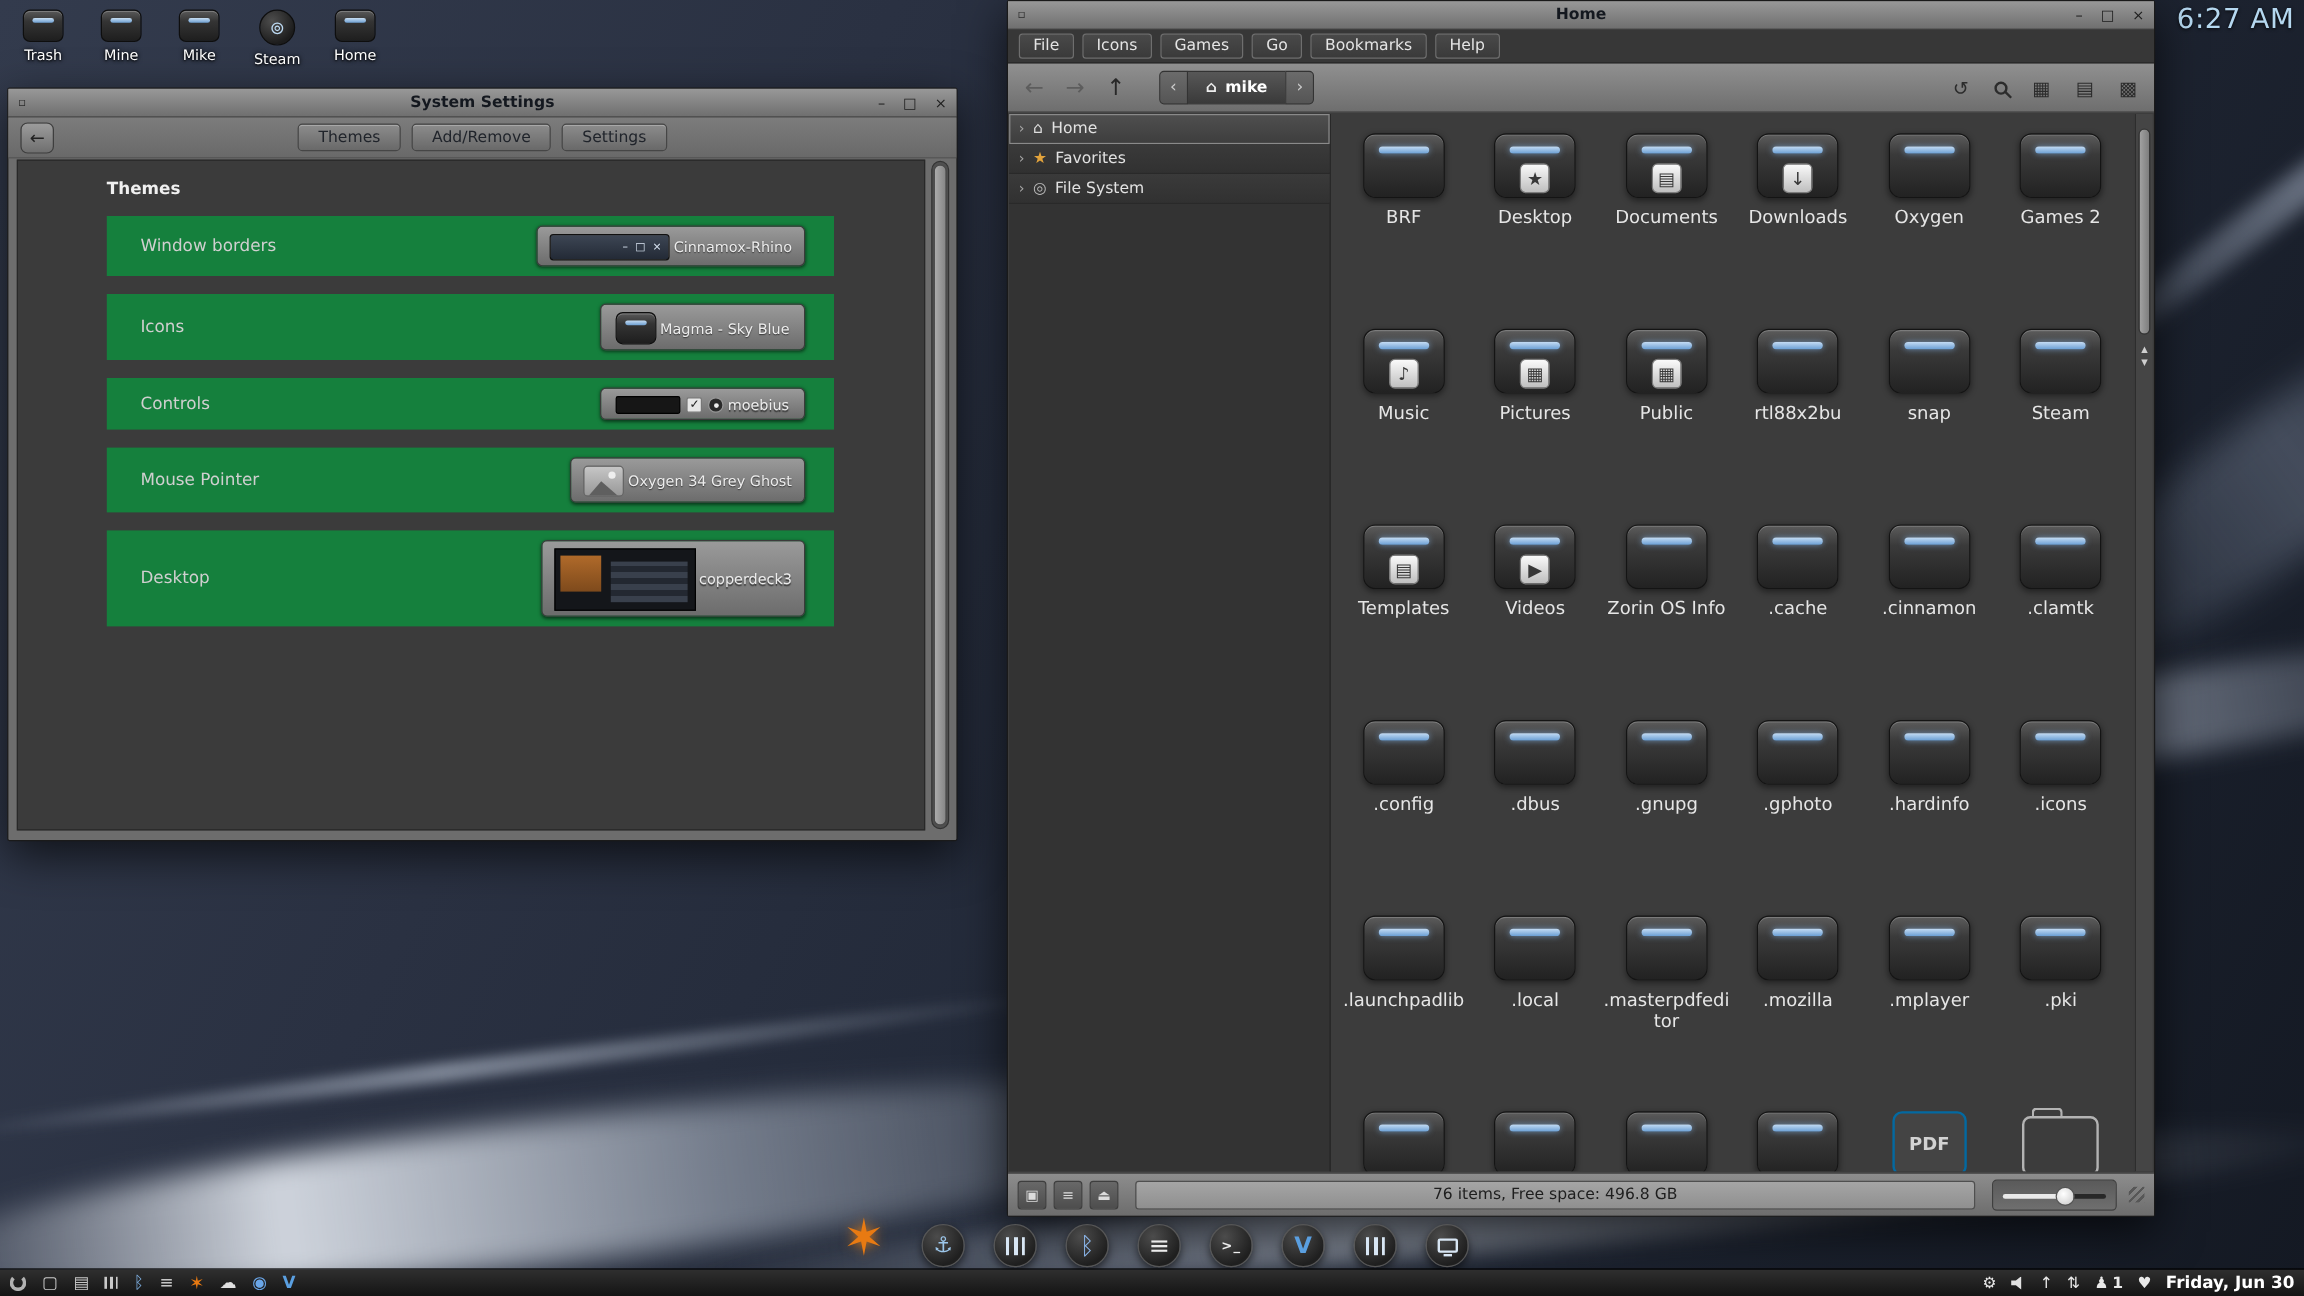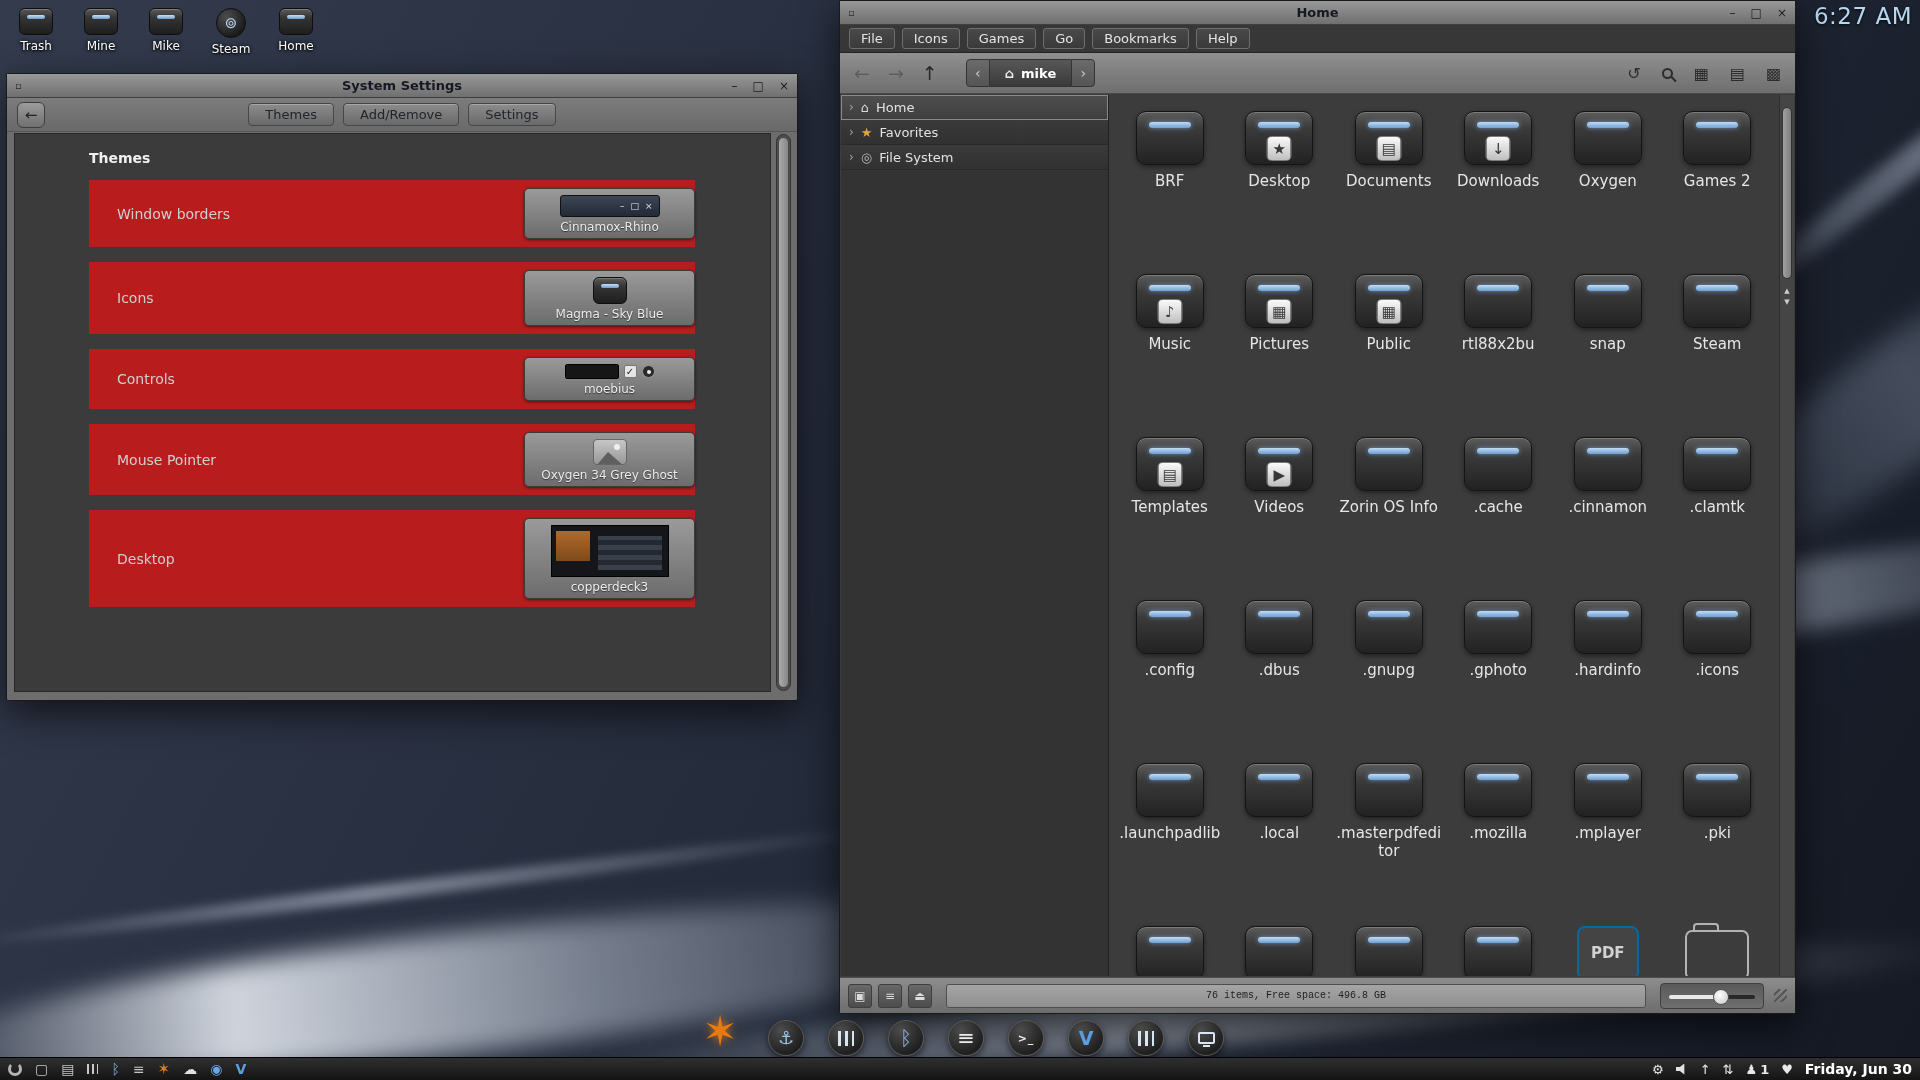--- a/index.html
+++ b/index.html
@@ -103,25 +103,25 @@
                 background:linear-gradient(#7c7c7c,#696969); border-bottom:1px solid #545454; }
   .back-btn { width:28px; height:26px; border-radius:6px; border:1px solid #3e3e3e; z-index:1;
               background:linear-gradient(#9c9c9c,#6f6f6f); color:#222; font-size:15px;
               display:flex; align-items:center; justify-content:center; }
   .tabs { position:absolute; left:0; right:0; display:flex; justify-content:center; gap:9px; }
   .tab { padding:3px 16px; font-size:13px; color:#20242b; border:1px solid #464646; border-radius:4px;
          background:linear-gradient(#8c8c8c,#696969); box-shadow:inset 0 1px 0 rgba(255,255,255,.25); cursor:default; }
   .st-content { position:absolute; left:7px; right:26px; top:59px; bottom:8px; background:#3b3b3b;
                 border:1px solid #282828; overflow:hidden; }
   .section-title { margin:16px 0 14px 74px; font-size:14px; font-weight:bold; color:#f0f0f0; }
-  .st-row { margin:0 0 15px 74px; width:606px; background:#b91c1c; display:flex; align-items:center; padding:8px 0; }
+  .st-row { margin:0 0 15px 74px; width:606px; background:#15803d; display:flex; align-items:center; padding:8px 0; }
   .rlabel { font-size:14px; color:#cfcfcf; padding-left:28px; }
-  .preview { margin-left:auto; min-width:171px; border-radius:5px;
+  .preview { margin-left:auto; margin-right:24px; min-width:171px; border-radius:5px;
              background:linear-gradient(#9a9a9a,#6c6c6c); border:1px solid #3b3b3b;
-             box-shadow:0 1px 3px rgba(0,0,0,.55); display:flex; flex-direction:column;
+             box-shadow:0 1px 3px rgba(0,0,0,.55); display:flex; 
              align-items:center; justify-content:center; padding:6px 10px 4px; gap:3px; }
   .preview .cap { font-size:12px; color:#ededed; text-shadow:0 1px 1px #333; white-space:nowrap; }
   .th-wb { width:100px; height:22px; border-radius:3px; border:1px solid #111;
            background:linear-gradient(#3d4654,#232a36); display:flex; justify-content:flex-end;
            align-items:center; gap:6px; padding:0 6px; color:#d9e4f2; font-size:9px; }
   .th-controls { display:flex; gap:5px; align-items:center; }
   .th-entry { width:54px; height:15px; background:#161616; border:1px solid #000; border-radius:2px; }
   .th-check { width:13px; height:13px; background:#e6e6e6; border:1px solid #777; border-radius:2px;
               color:#222; font-size:10px; display:flex; align-items:center; justify-content:center; }
   .th-radio { width:13px; height:13px; border-radius:50%; background:#2a2a2a; border:1px solid #999; position:relative; }
@@ -200,21 +200,21 @@
               background:linear-gradient(90deg,#a2a2a2,#7d7d7d); border:1px solid #333; }
   .fm-scroll .arrows { position:absolute; top:192px; left:0; right:0; display:flex; flex-direction:column;
               align-items:center; gap:3px; color:#cfcfcf; font-size:7px; }
 
   .fm-status { position:absolute; left:0; right:0; bottom:0; height:36px; border-top:1px solid #4c4c4c;
                background:linear-gradient(#8d8d8d,#6d6d6d); display:flex; align-items:center; gap:6px; padding:0 8px; }
   .stat-btn { width:24px; height:24px; border:1px solid #3e3e3e; border-radius:3px; color:#dcdcdc; font-size:12px;
               background:linear-gradient(#686868,#4d4d4d); display:flex; align-items:center; justify-content:center; }
   .stat-bar { flex:1; height:24px; margin:0 8px; border:1px solid #4f4f4f; border-radius:3px;
               background:linear-gradient(#a5a5a5,#8f8f8f); display:flex; align-items:center; justify-content:center;
-              font-size:10px; color:#1e1e1e;font-family:Liberation Mono, monospace; }
+              font-size:13px; color:#1e1e1e; }
   .zoom { width:104px; height:26px; border:1px solid #3f3f3f; border-radius:4px; position:relative;
           background:linear-gradient(#5a5a5a,#6f6f6f); margin-right:4px; }
   .zoom .fill { position:absolute; left:8px; top:11px; width:52px; height:4px; background:#e9e9e9; border-radius:2px; }
   .zoom .rest { position:absolute; left:60px; right:8px; top:11px; height:4px; background:#282828; border-radius:2px; }
   .zoom .knob { position:absolute; left:52px; top:5px; width:16px; height:16px; border-radius:50%;
           background:radial-gradient(circle at 40% 35%,#fff,#c6c6c6); border:1px solid #555; }
   .grip { width:13px; height:13px; background:repeating-linear-gradient(135deg,transparent 0 3px,#575757 3px 5px); }
 
   
   .dock { position:absolute; left:0; right:0; bottom:24px; height:48px; display:flex; justify-content:center;

